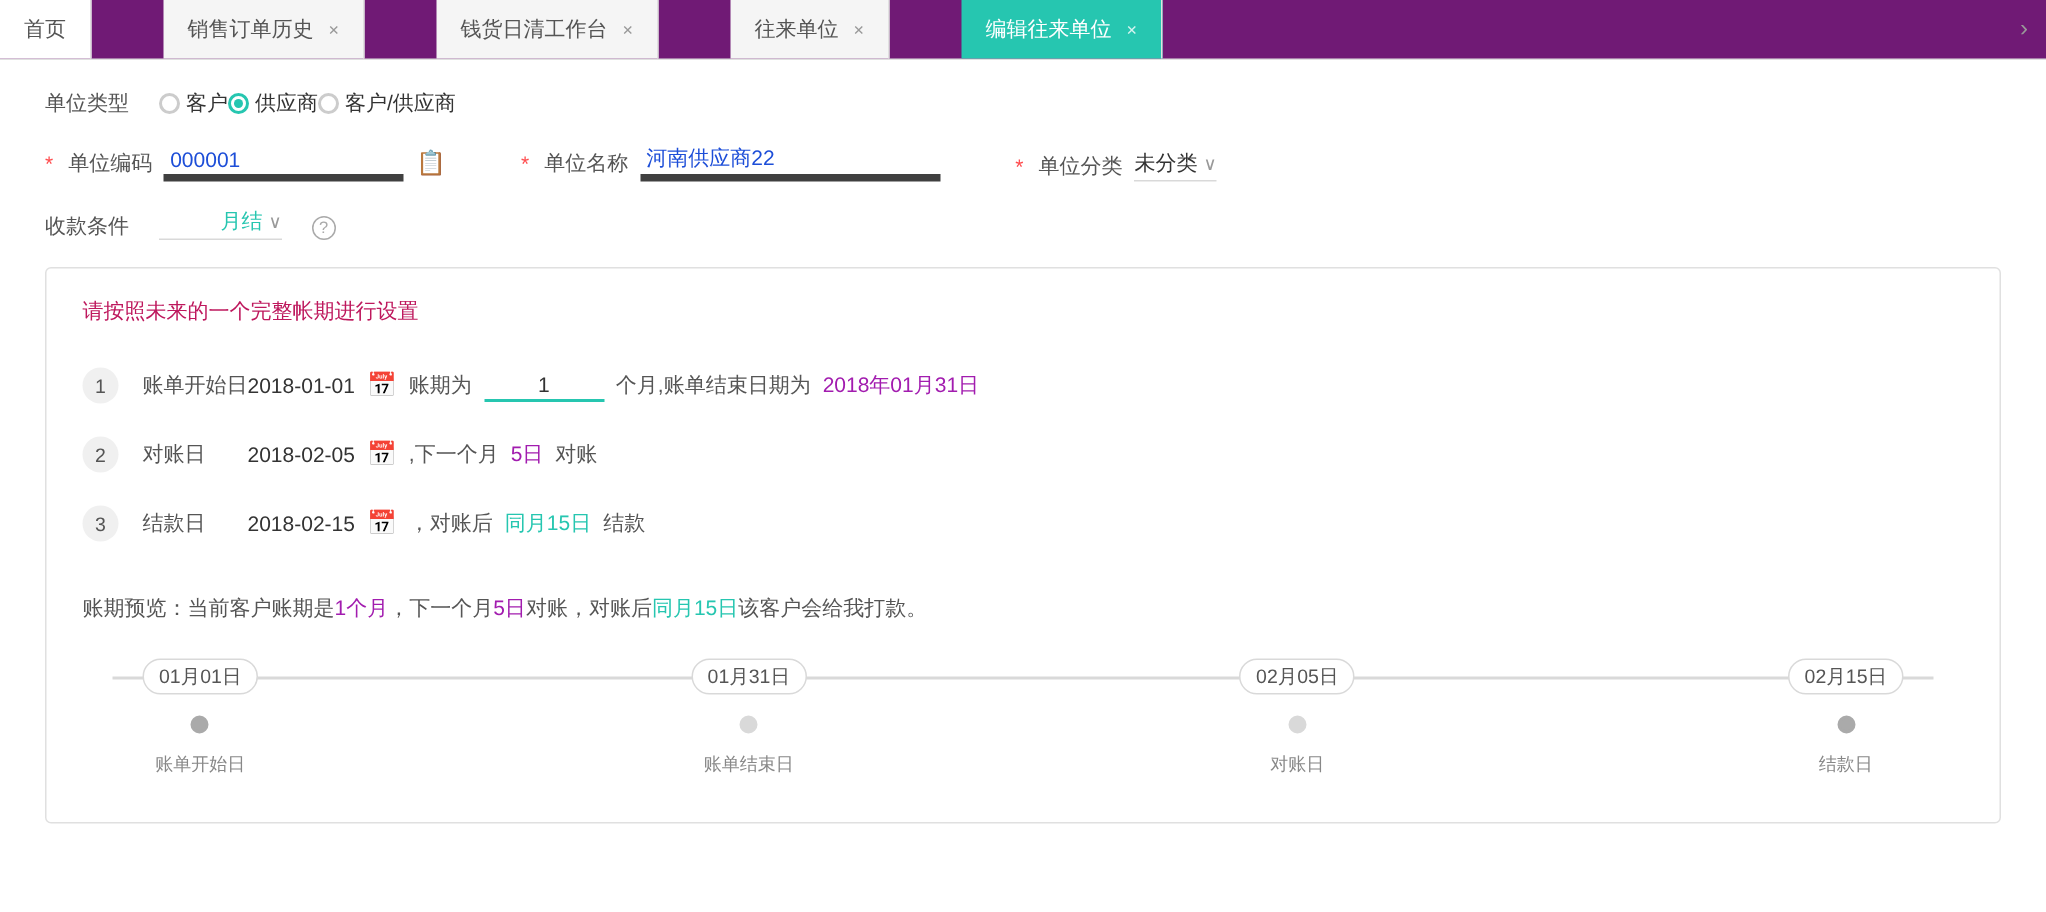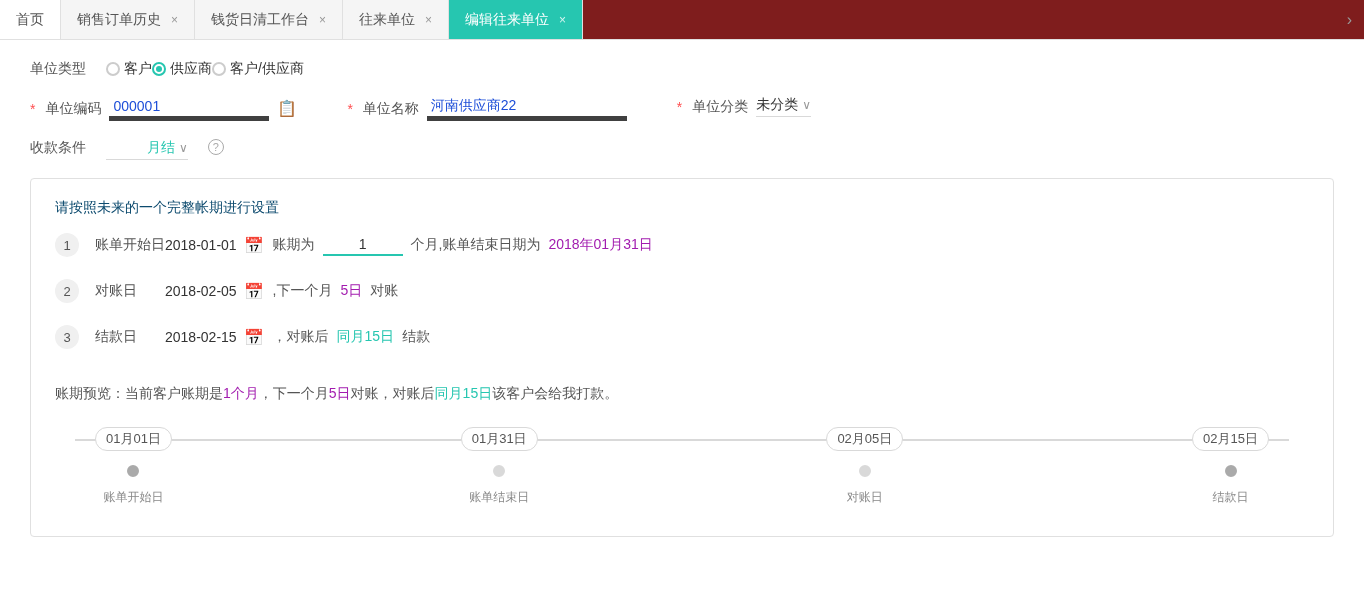--- a/index.html
+++ b/index.html
@@ -2,24 +2,25 @@
 <html><head>
   <meta charset="utf-8">
   <style>
     * { box-sizing: border-box; margin: 0; padding: 0; }
     body { font-family: 'Microsoft YaHei', Arial, sans-serif; font-size: 14px; color: #333; background: #f5f5f5; }
 
     
     .tab-bar {
       display: flex;
       align-items: stretch;
-      background: #7f1d1d;
+      background: #701a75;
       border-bottom: 1px solid #e0e0e0;
       height: 40px;
       padding: 0;
+      gap: 48px;
     }
     .tab {
       display: flex;
       align-items: center;
       padding: 0 16px;
       cursor: pointer;
       font-size: 14px;
       color: #555;
       border-right: 1px solid #e0e0e0;
       white-space: nowrap;
@@ -54,21 +55,21 @@
     
     .content {
       background: #fff;
       padding: 20px 30px;
       min-height: calc(100vh - 40px);
     }
 
     
     .form-row {
       display: flex;
-      align-items: flex-start;
+      align-items: flex-end;
       margin-bottom: 18px;
       gap: 20px;
     }
     .form-label {
       color: #555;
       white-space: nowrap;
     }
     .required-star {
       color: #ff4d4f;
       margin-right: 2px;
@@ -148,22 +149,22 @@
 
     
     .card {
       border: 1px solid #e0e0e0;
       border-radius: 4px;
       padding: 20px 24px 30px 24px;
       margin-top: 10px;
     }
     .card-title {
       font-size: 14px;
-      color: #0c4a6e;
-      margin-bottom: 16px;
+      color: #be185d;
+      margin-bottom: 28px;
     }
 
     
     .step-row {
       display: flex;
       align-items: center;
       margin-bottom: 22px;
       gap: 0;
     }
     .step-num {

